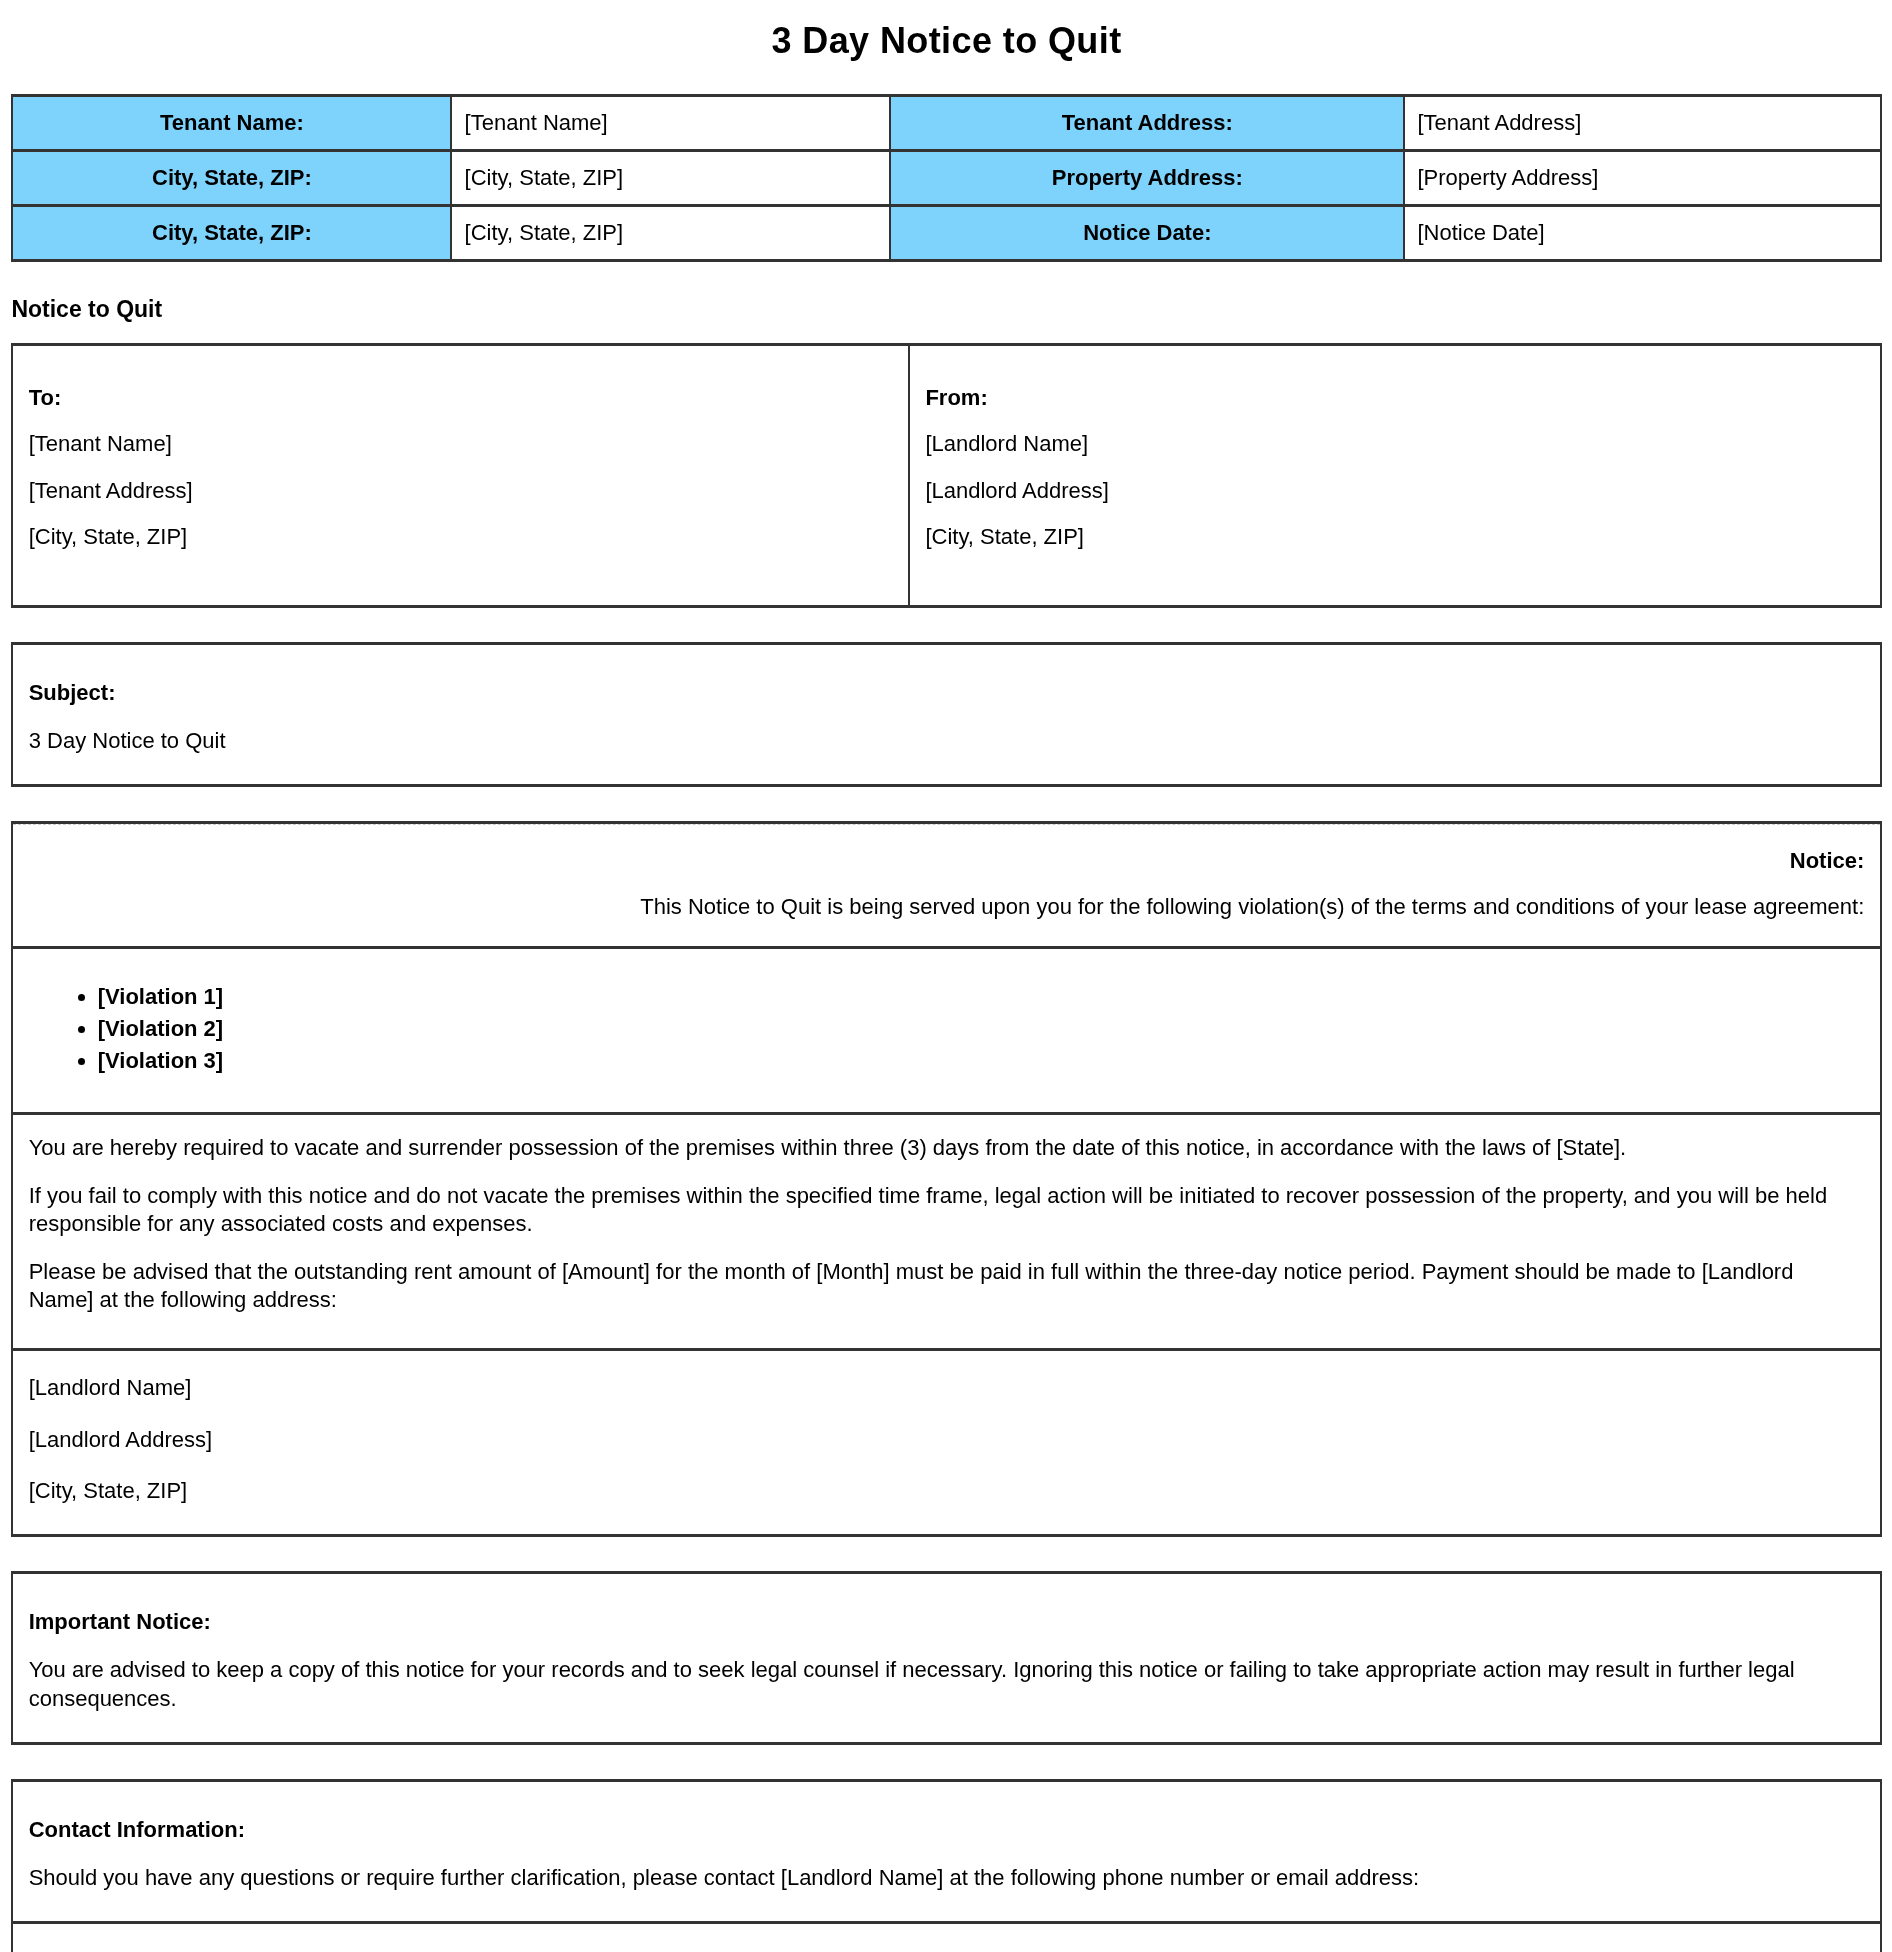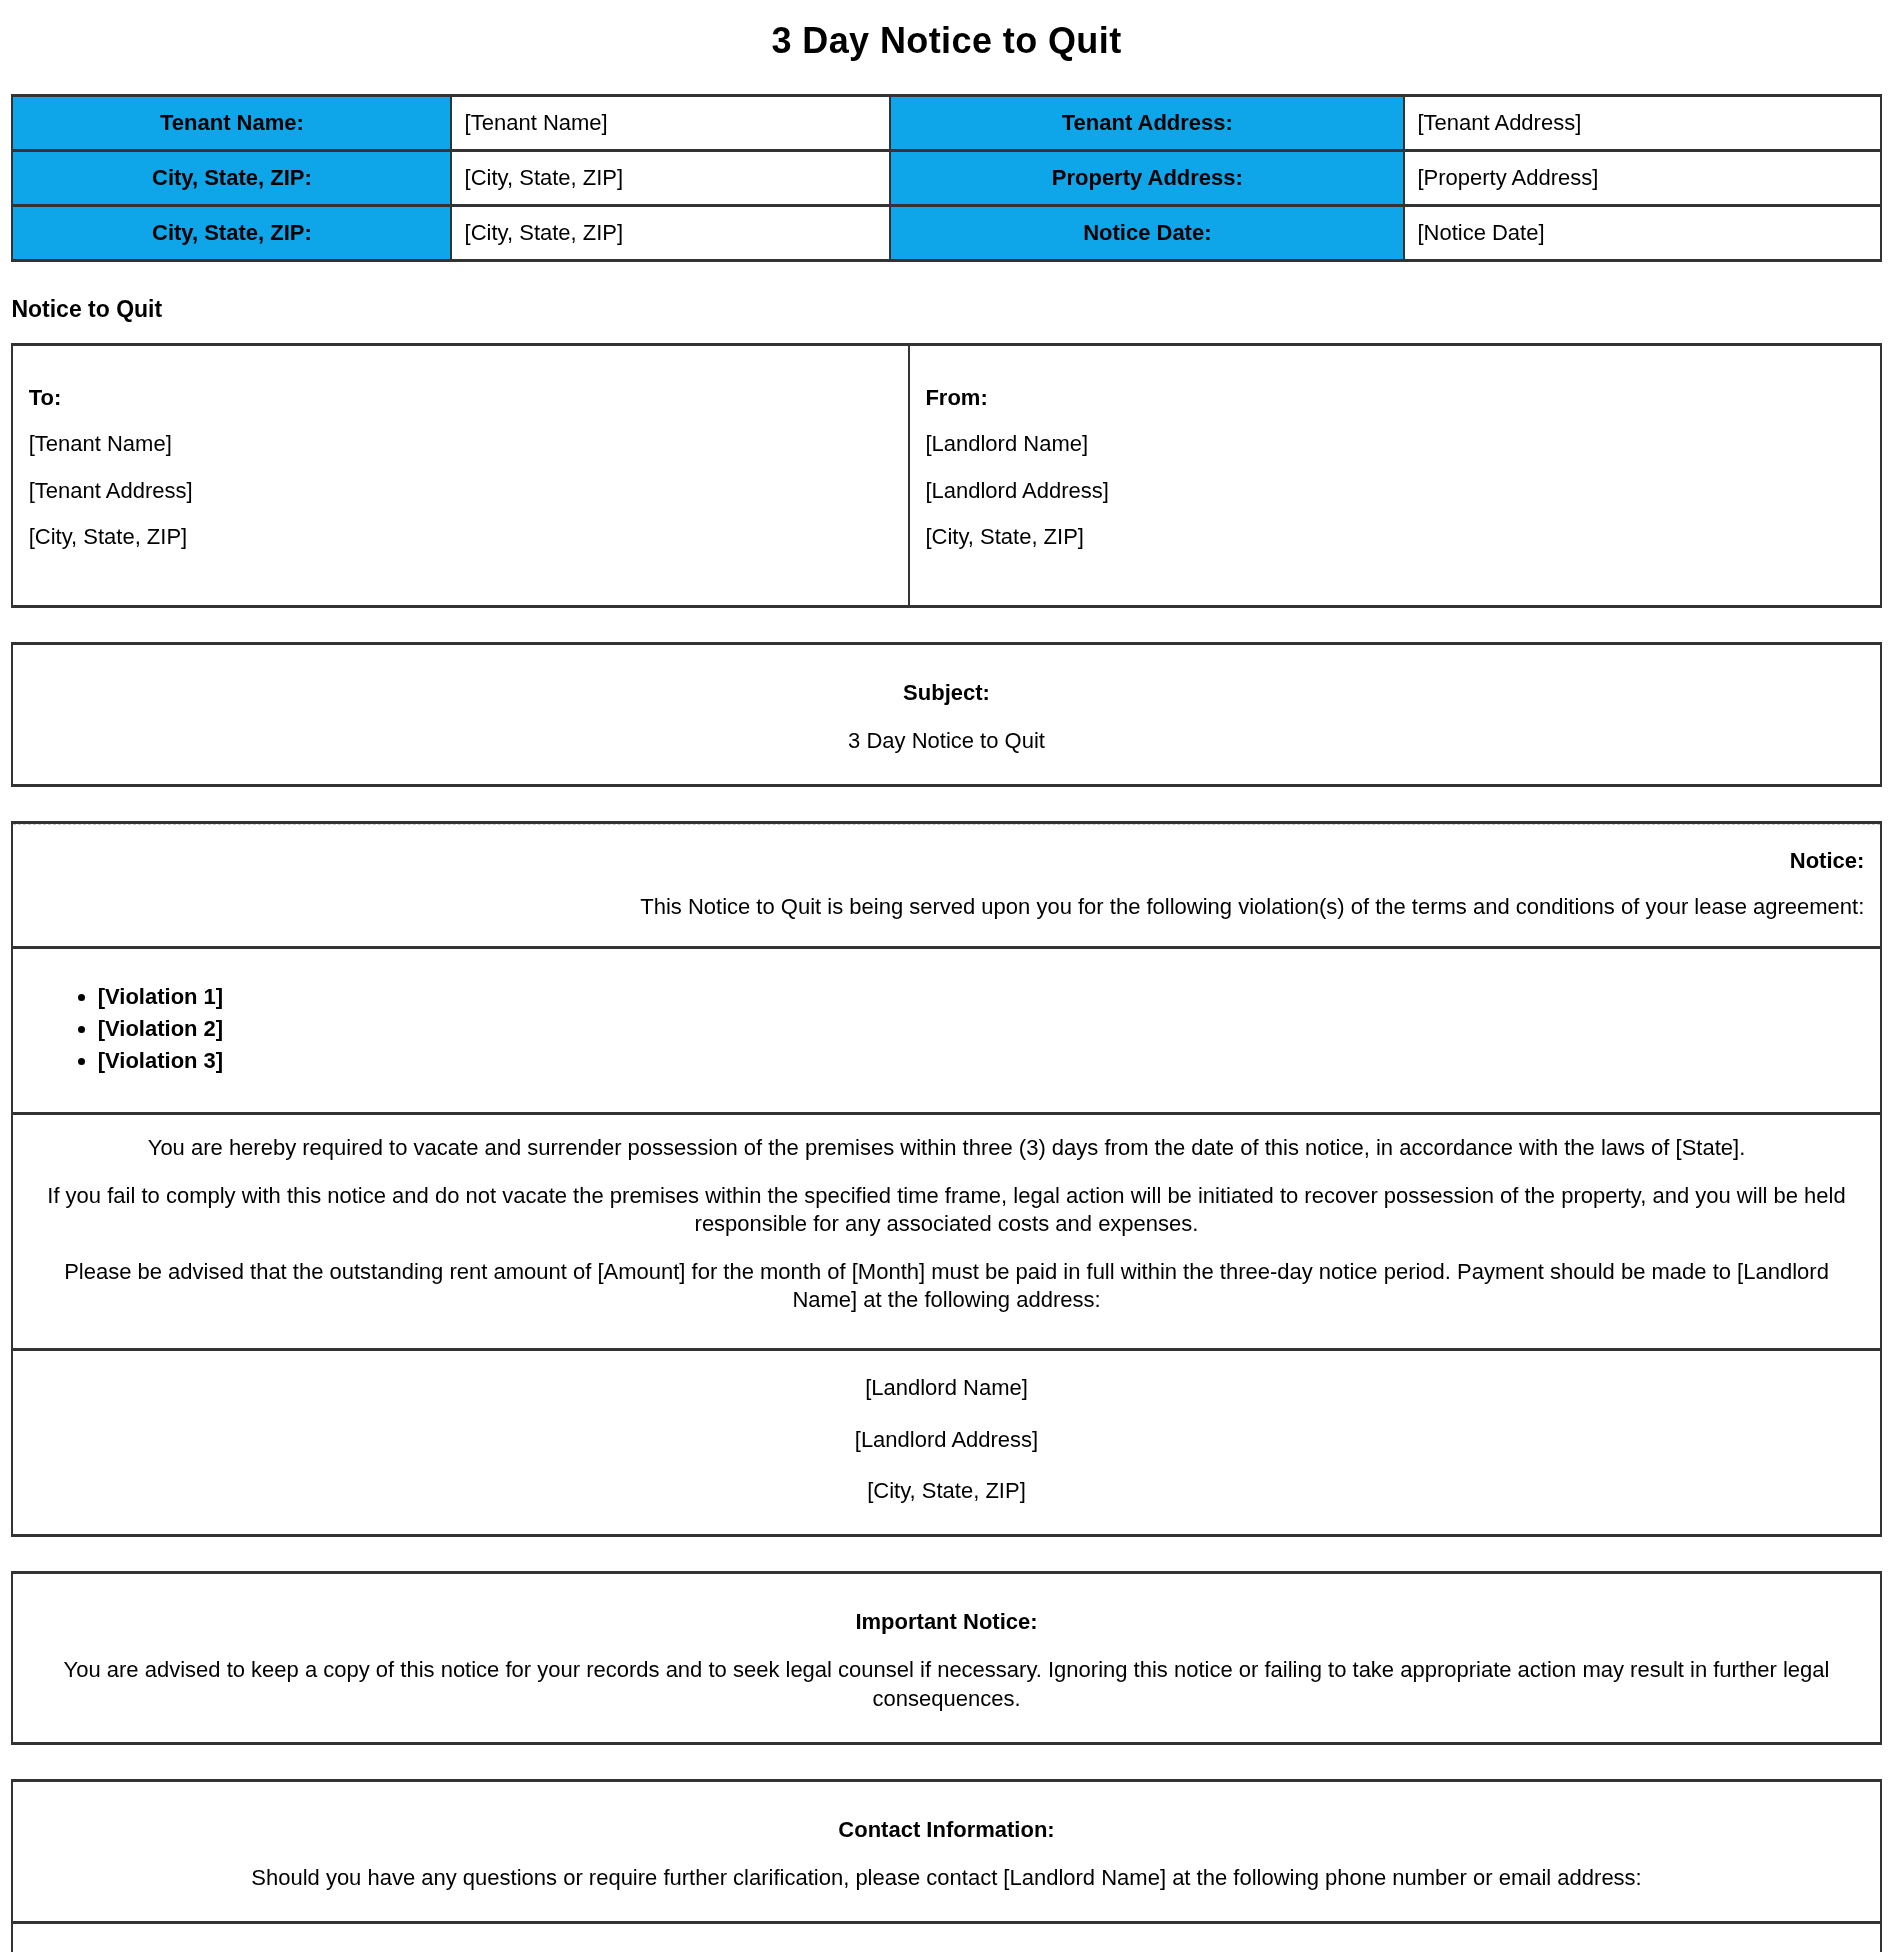--- a/index.html
+++ b/index.html
@@ -10,32 +10,32 @@
 
   table { width:100%; border-collapse:collapse; table-layout:fixed; }
   td { border-left:2.3px solid #333; border-right:2.3px solid #333;
        border-top:3.1px solid #333; border-bottom:3.1px solid #333;
        vertical-align:top; font-size:22px; }
 
   .block { margin-bottom:34px; }
 
   
   .info-table td { height:40px; padding:6.1px 12.2px; vertical-align:middle; }
-  .info-table td.lbl { background:#0ea5e9; font-weight:bold; text-align:center; }
+  .info-table td.lbl { background:#7dd3fc; font-weight:bold; text-align:center; }
 
   .center-heading { text-align:left; font-weight:bold; font-size:23px; margin:23px 0 20px; }
 
   
   .tofrom td { padding:21.4px 15.3px 35px; }
   .tofrom p { margin:0 0 19px; line-height:1.25; }
   .tofrom p.hd { font-weight:bold; }
 
   
   .cellpad { padding:18.3px 15.3px 29px; }
-  .cellpad p { margin:0 0 20px; line-height:1.28;text-align:center; }
+  .cellpad p { margin:0 0 20px; line-height:1.28; }
   .cellpad p:last-child { margin-bottom:0; }
   p.hd { font-weight:bold;margin-top:16px; }
 
   .notice-first { padding:0 15.3px 26px;text-align:right; }
   .dashed-top { border-top:1.5px dashed #cdcdcd; margin:0 -15.3px 23px; }
 
   ul.violations { margin:34px 0 37px; padding-left:69px; }
   ul.violations li { margin:0 0 3.8px; line-height:1.28;font-weight:bold; }
 
   .addr p { margin:0 0 23px; }

